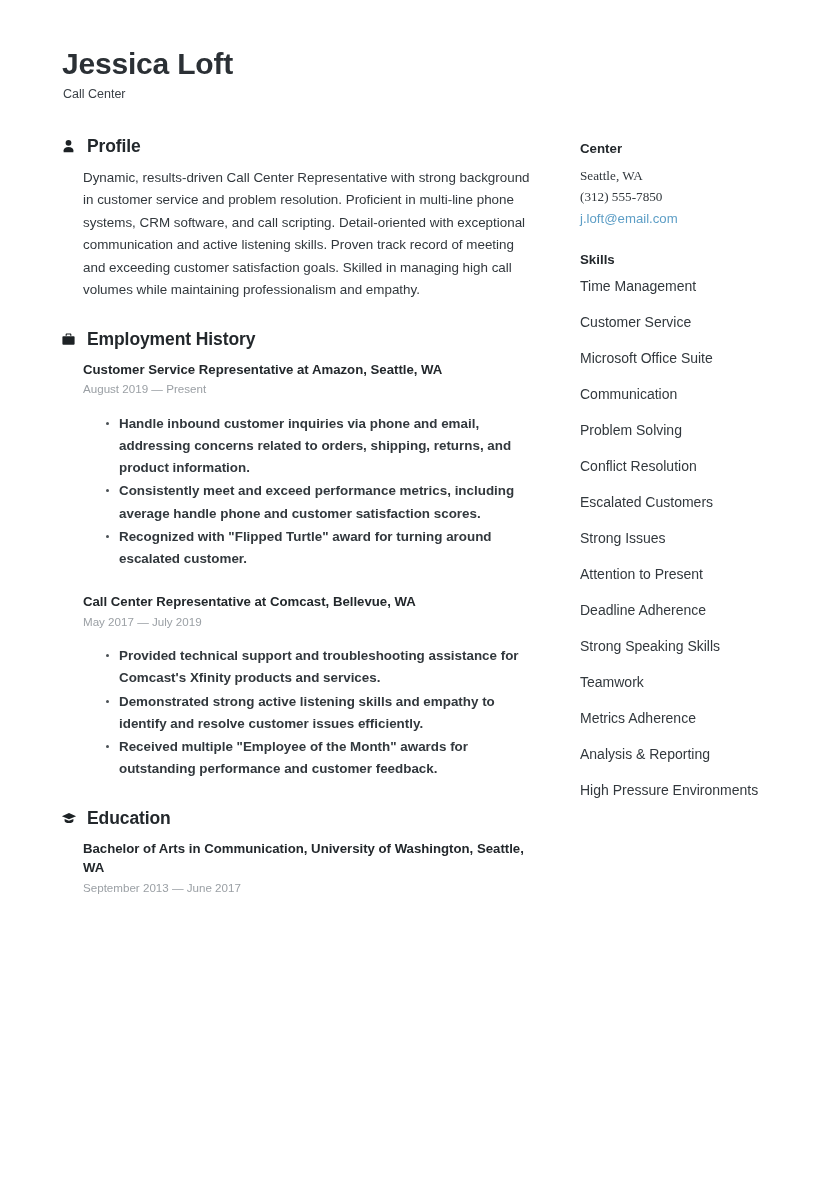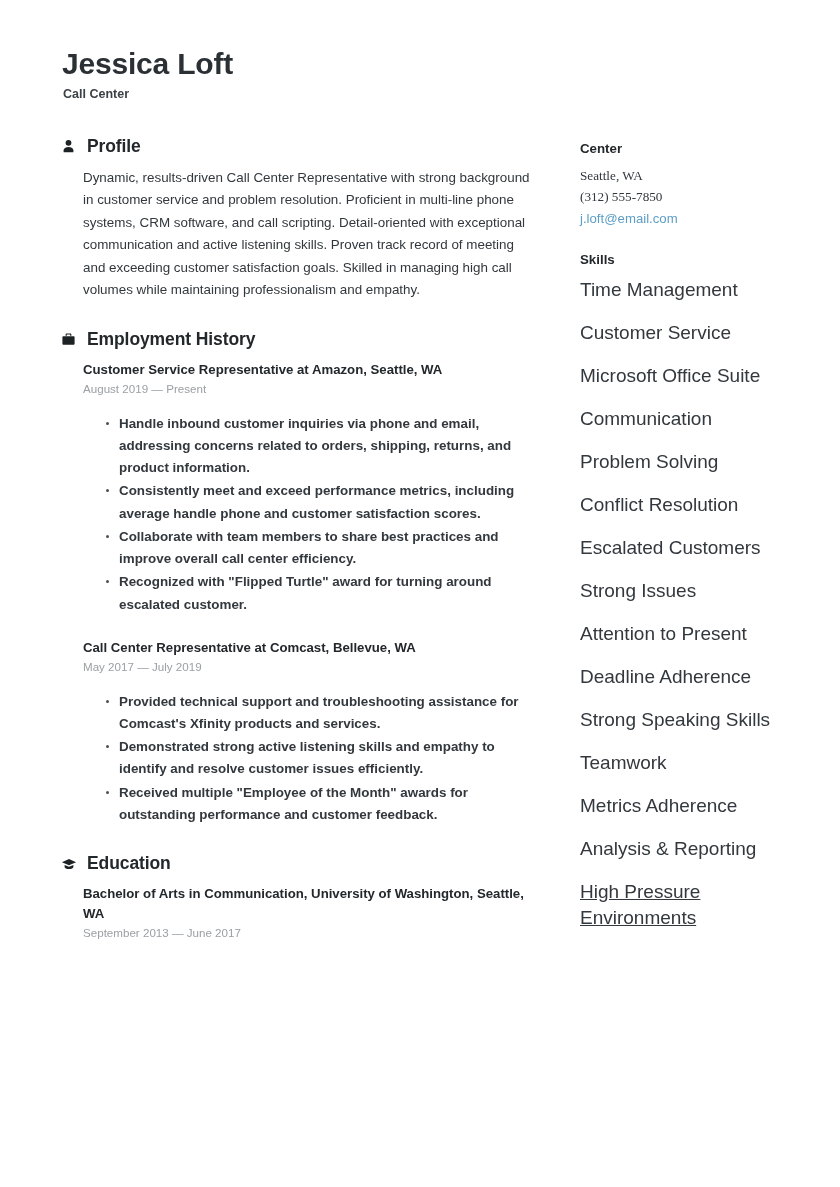--- a/index.html
+++ b/index.html
@@ -28,21 +28,21 @@
   .name {
     font-size: 30px;
     font-weight: 700;
     letter-spacing: -0.2px;
     color: #2b3035;
     line-height: 1.15;
     margin: 0 0 5px 2px;
   }
   .job-title {
     font-size: 12.5px;
-    font-weight: 700;
+    font-weight: 400;
     color: #3b4147;
     margin-left: 3px;
     line-height: 1.2;
   }
 
   
   .body-cols {
     display: flex;
     align-items: flex-start;
     justify-content: space-between;
@@ -157,26 +157,26 @@
     line-height: 1.62;
     text-decoration: none;
     display: block;
   }
   .skills-list {
     list-style: none;
     margin: 0;
     padding: 0;
   }
   .skills-list li {
-    font-size: 19px;
+    font-size: 14px;
     color: #32383d;
     line-height: 1.4;
     margin-bottom: 16.4px;
   }
-  .skills-list li:last-child { margin-bottom: 0; text-decoration: underline; }
+  .skills-list li:last-child { margin-bottom: 0; }
 </style>
 </head>
 <body>
 
 <div class="page">
 
   <div class="header">
     <div class="name">Jessica Loft</div>
     <div class="job-title">Call Center</div>
   </div>
@@ -208,21 +208,20 @@
           </span>
           <span class="section-title">Employment History</span>
         </div>
 
         <div class="entry">
           <div class="entry-title">Customer Service Representative at Amazon, Seattle, WA</div>
           <div class="entry-date">August 2019 — Present</div>
           <ul class="entry-bullets">
             <li>Handle inbound customer inquiries via phone and email, addressing concerns related to orders, shipping, returns, and product information.</li>
             <li>Consistently meet and exceed performance metrics, including average handle phone and customer satisfaction scores.</li>
-            <li>Collaborate with team members to share best practices and improve overall call center efficiency.</li>
             <li>Recognized with "Flipped Turtle" award for turning around escalated customer.</li>
           </ul>
         </div>
 
         <div class="entry">
           <div class="entry-title">Call Center Representative at Comcast, Bellevue, WA</div>
           <div class="entry-date">May 2017 — July 2019</div>
           <ul class="entry-bullets">
             <li>Provided technical support and troubleshooting assistance for Comcast's Xfinity products and services.</li>
             <li>Demonstrated strong active listening skills and empathy to identify and resolve customer issues efficiently.</li>

